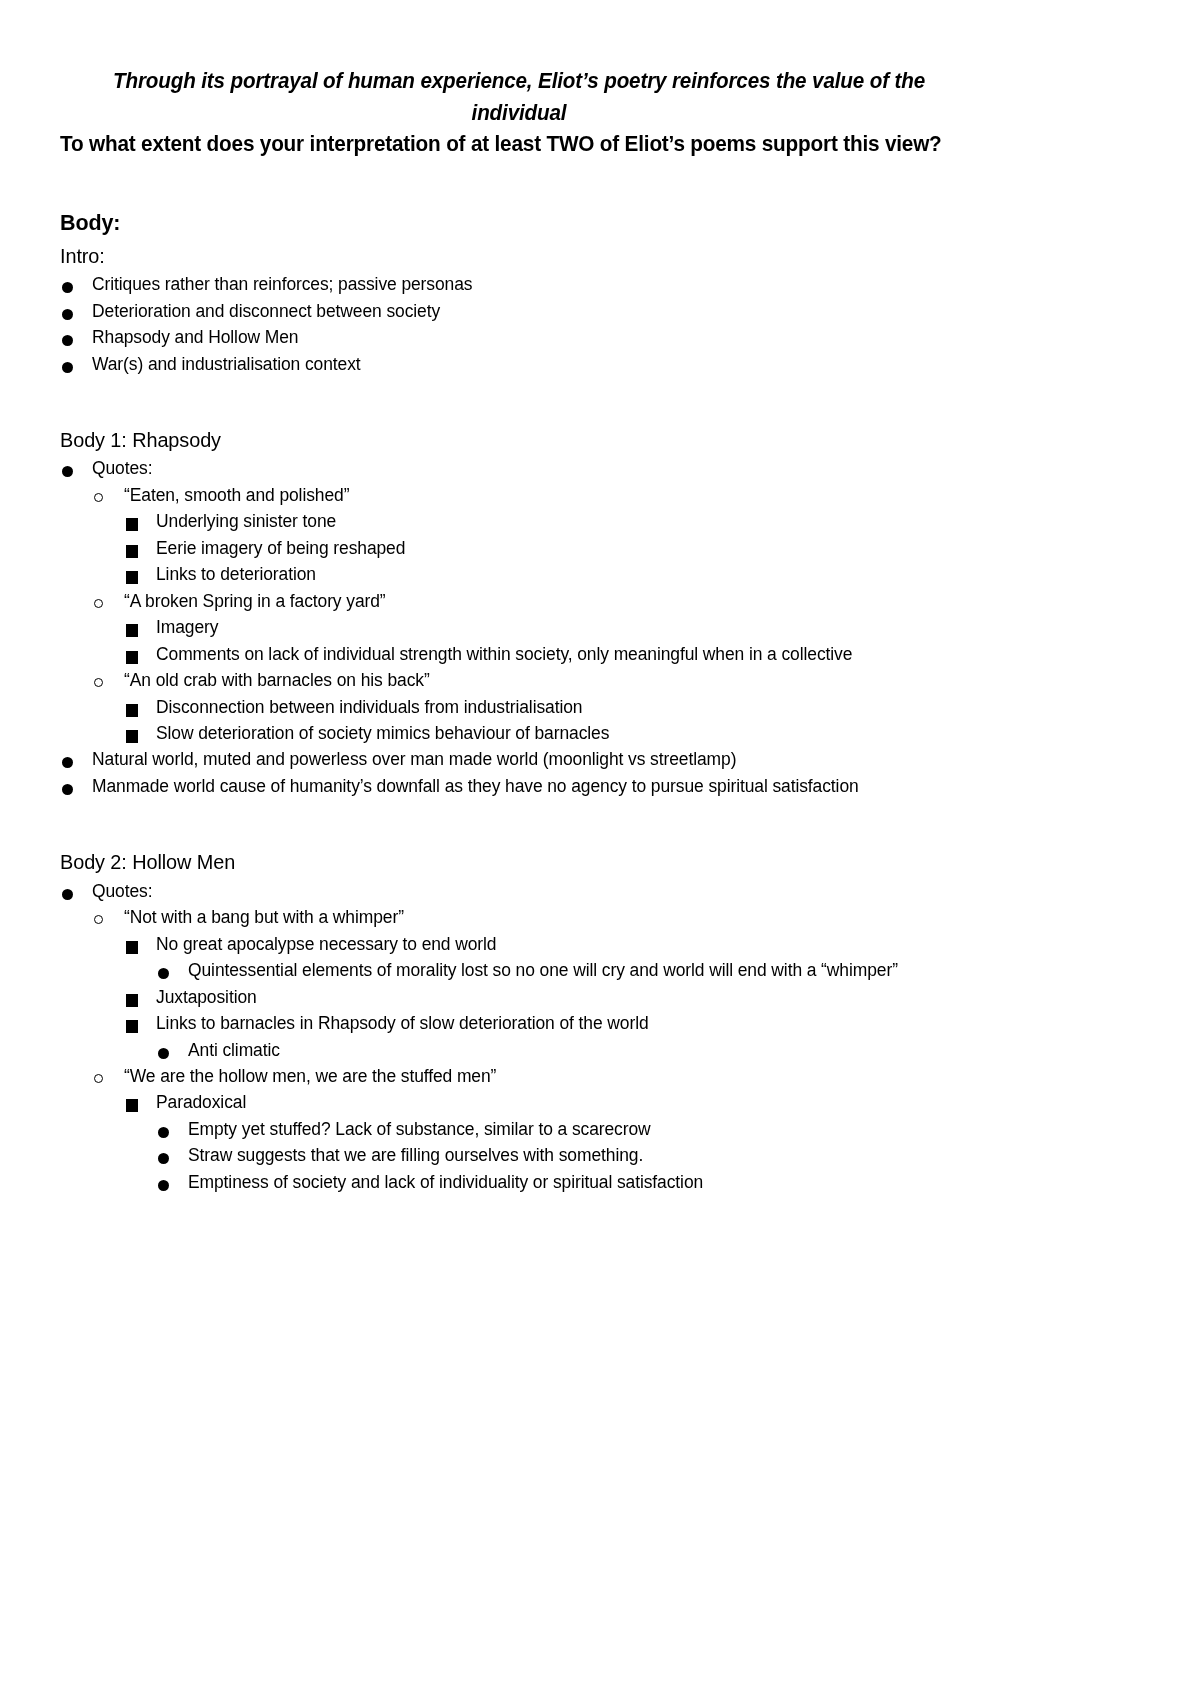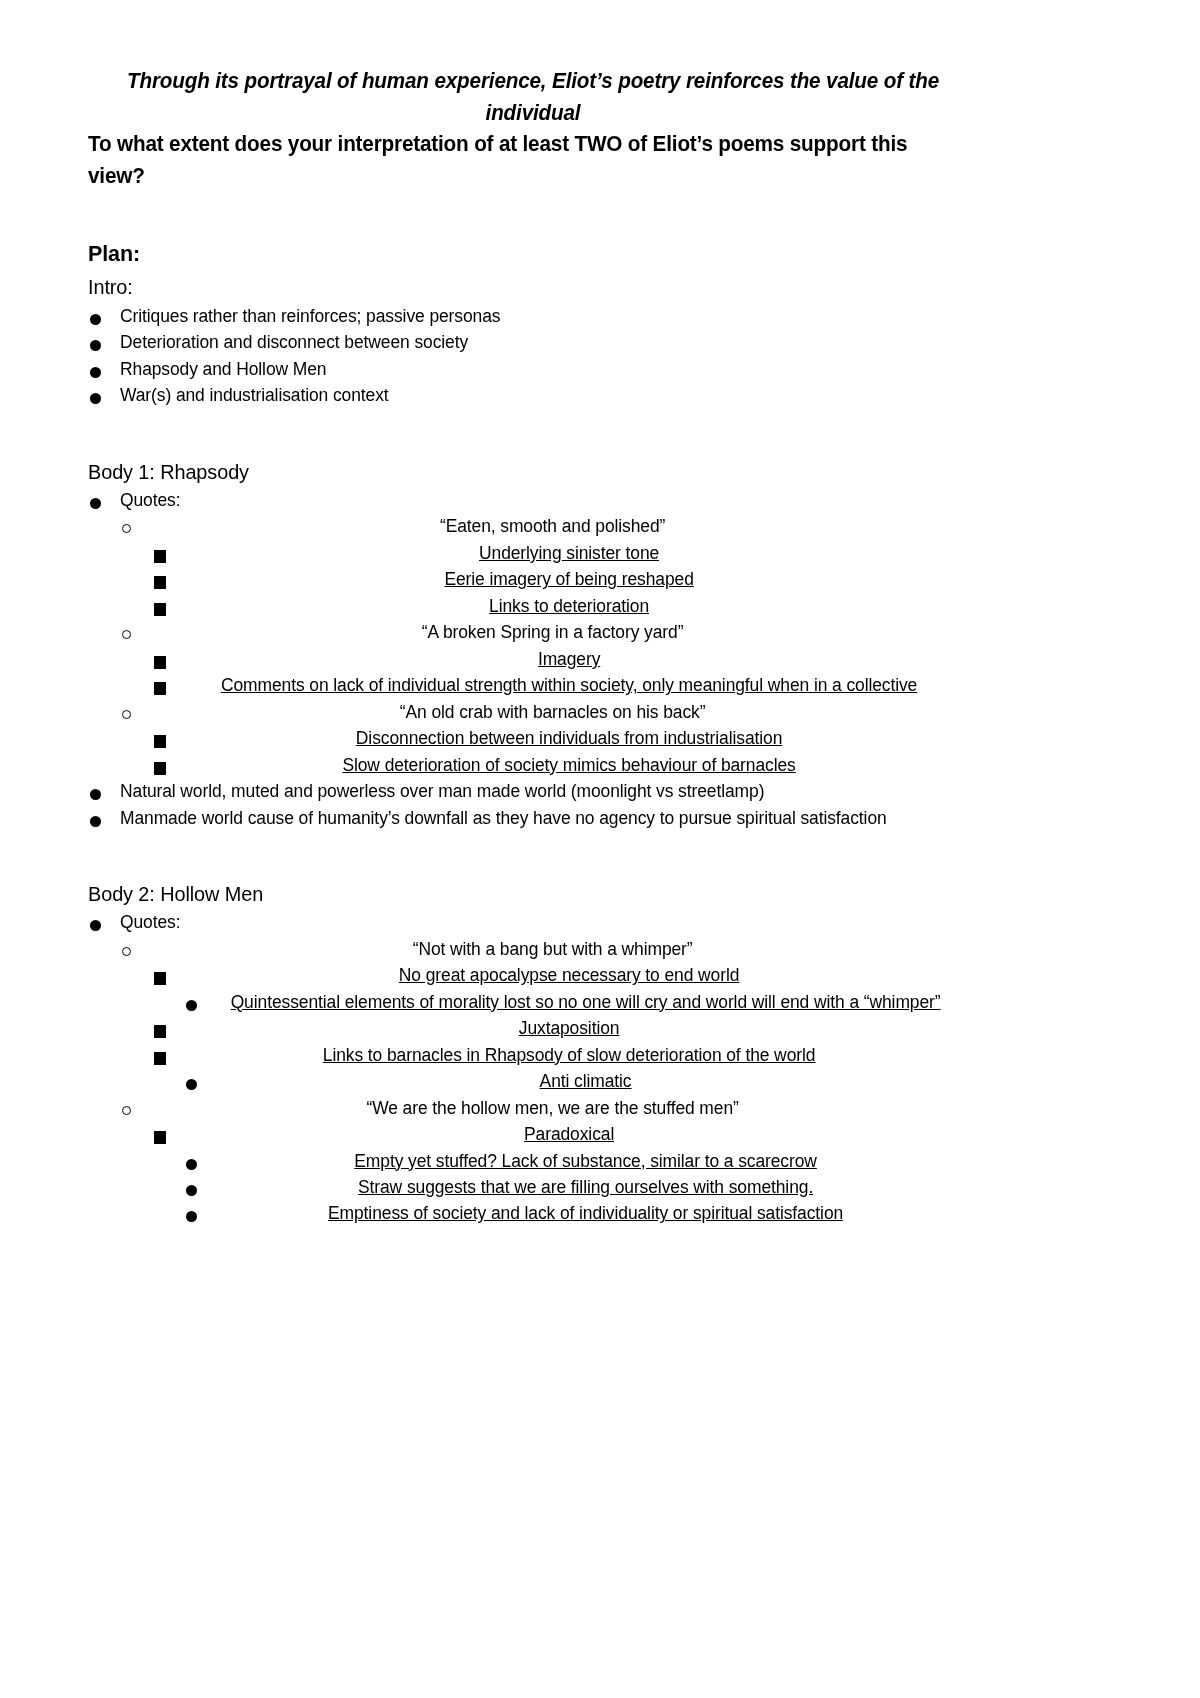--- a/index.html
+++ b/index.html
@@ -13,21 +13,21 @@
     font-family: "Liberation Sans", sans-serif;
     color: #000000;
     -webkit-font-smoothing: none;
   }
   .page {
     position: relative;
     width: 1200px;
     min-height: 1698px;
     background: #ffffff;
     box-sizing: border-box;
-    padding: 66px 222px 40px 88px;
+    padding: 66px 222px 40px 60px;
   }
   
   .question-title {
     font-weight: bold;
     font-style: italic;
     font-size: 21.5px;
     line-height: 1.47;
     text-align: center;
     letter-spacing: -0.15px;
     margin: 0;
@@ -90,32 +90,32 @@
   
   .lvl1 { margin-left: 40px; }
   .lvl1 > li.bullet::before {
     top: 10px;
     width: 11px;
     height: 11px;
     border-radius: 50%;
     background: #000000;
   }
   
-  .lvl2 { margin-left: 65px; text-align: center; }
+  .lvl2 { margin-left: 65px; }
   .lvl2 > li.bullet::before {
     top: 10px;
     width: 9px;
     height: 9px;
     border-radius: 50%;
     border: 1.6px solid #000000;
     background: transparent;
     box-sizing: border-box;
   }
   
-  .lvl3 { margin-left: 68px; text-decoration: underline; }
+  .lvl3 { margin-left: 68px; }
   .lvl3 > li.bullet::before {
     top: 9px;
     width: 12px;
     height: 13px;
     background: #000000;
   }
   
   .lvl4 { margin-left: 68px; }
   .lvl4 > li.bullet::before {
     top: 10px;
@@ -126,21 +126,21 @@
   }
 </style>
 </head>
 <body>
 
 <div class="page">
 
   <p class="question-title">Through its portrayal of human experience, Eliot’s poetry reinforces the value of the individual</p>
   <p class="question-sub">To what extent does your interpretation of at least TWO of Eliot’s poems support this view?</p>
 
-  <p class="plan-heading">Plan:</p>
+  <p class="plan-heading">Body:</p>
 
   <p class="section-line">Intro:</p>
   <ul class="lvl lvl1">
     <li class="bullet">
         <span class="btext">Critiques rather than reinforces; passive personas</span>
       </li>
     <li class="bullet">
         <span class="btext">Deterioration and disconnect between society</span>
       </li>
     <li class="bullet">

